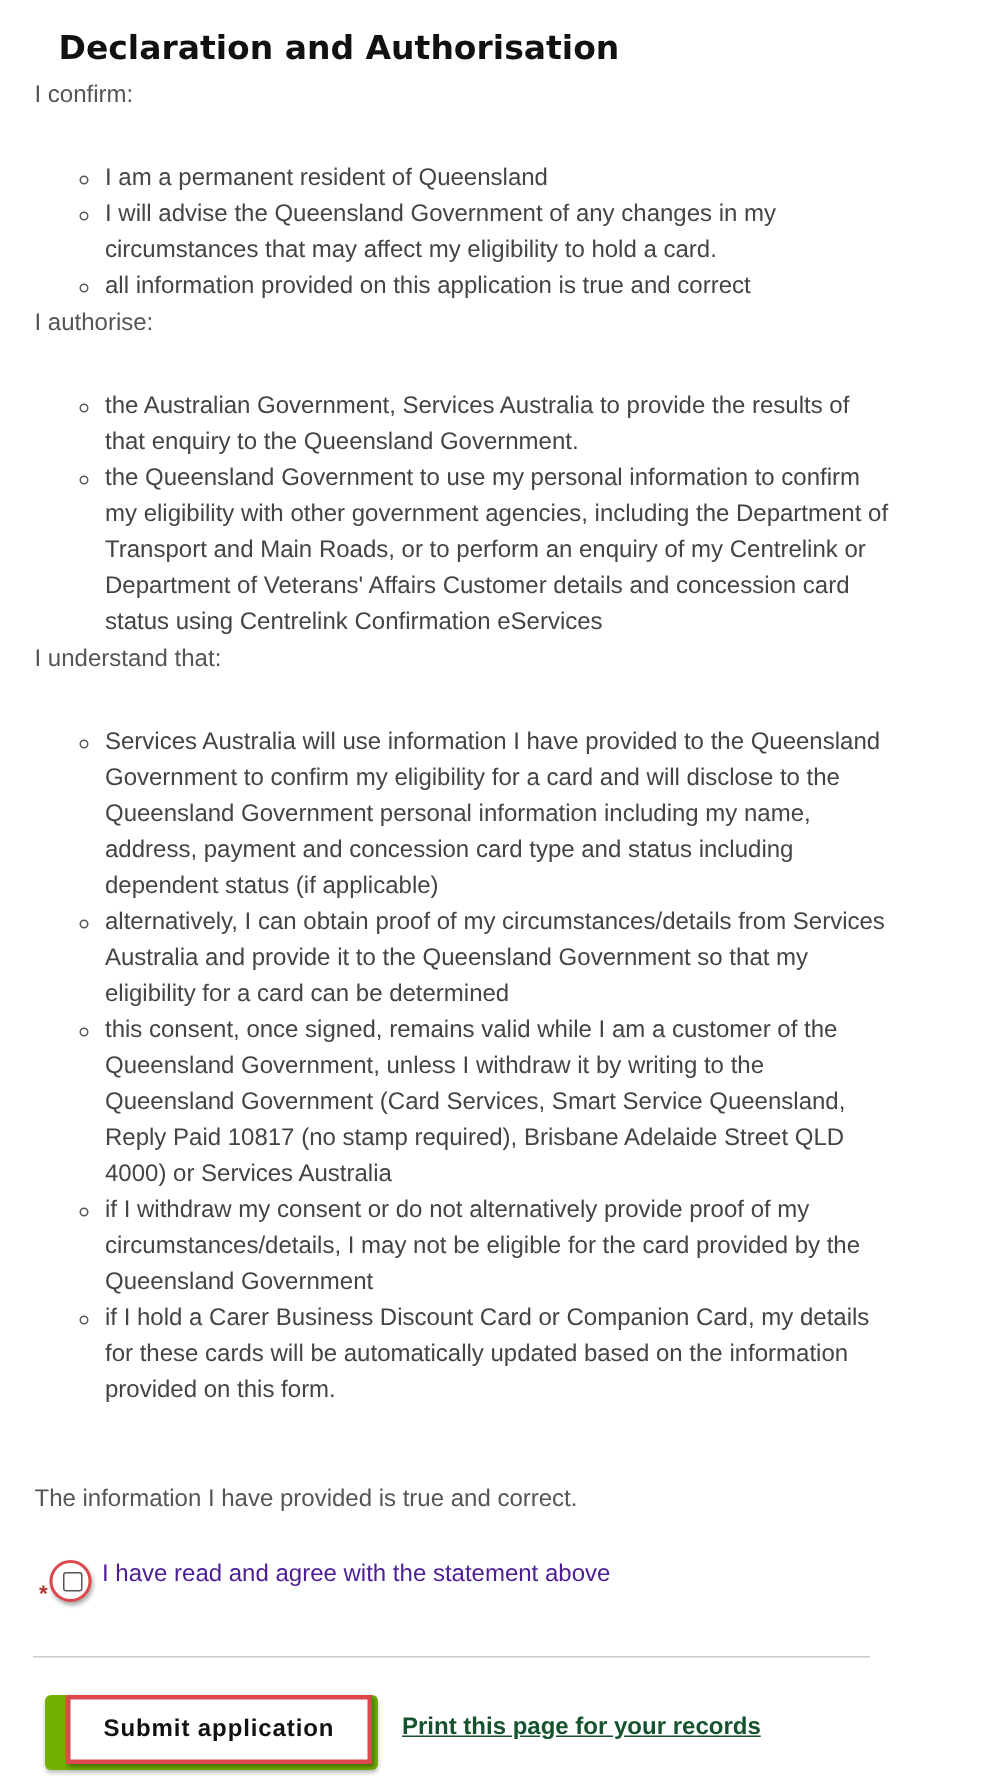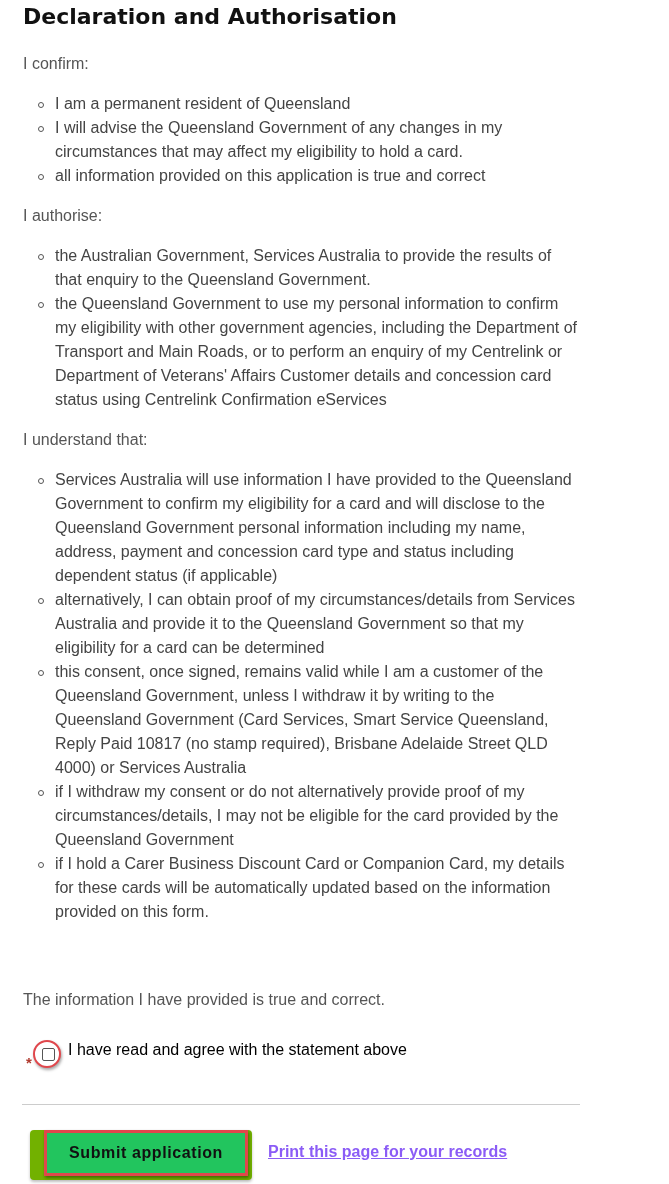--- a/index.html
+++ b/index.html
@@ -1,43 +1,43 @@
 <!DOCTYPE html>
 <html><head>
 <meta charset="utf-8">
 <style>
   html, body { margin: 0; padding: 0; background: #ffffff; }
   body { width: 669px; height: 1184px; position: relative; overflow: hidden;
          font-family: "Liberation Sans", sans-serif; color: #444444; }
-  .title { position: absolute; left: 23px; top: 4px; margin: 0;
+  .title { position: absolute; left: 23px; top: 4px; margin: 16px;
            font-family: "DejaVu Sans", sans-serif; font-weight: bold; font-size: 22px;
            color: #111111; letter-spacing: 0px; }
   .para { position: absolute; left: 23px; font-size: 16px; line-height: 24px; color: #555555; margin: 0; }
-  ul.list { position: absolute; left: 0; margin: 1px; padding: 0; list-style: none; width: 600px; }
+  ul.list { position: absolute; left: 0; margin: 16px; padding: 0; list-style: none; width: 600px; }
   ul.list li { position: relative; padding-left: 54px; font-size: 16px; line-height: 24px; color: #444444; }
   ul.list li::before { content: ""; position: absolute; left: 37px; top: 10px; width: 4px; height: 4px;
                        border: 1px solid #555; border-radius: 50%; }
   ul.list li .txt { display: block; width: 525px; }
   a.italic-link { color: #1a5a96; font-style: italic; text-decoration: underline; }
   .agree-row { position: absolute; left: 26px; top: 1040px; height: 28px; }
   .req { position: absolute; left: 0; top: 14px; color: #b03a2e; font-size: 15px; font-weight: bold; }
   .cb-ring { position: absolute; left: 7px; top: 0px; width: 24px; height: 24px; border-radius: 50%;
              border: 2px solid #e0474c; box-shadow: 1px 2px 3px rgba(0,0,0,0.35); background: #fff; }
   .cb { position: absolute; left: 7px; top: 6px; width: 11px; height: 11px; border: 1px solid #555;
         border-radius: 2px; background: #fff; }
-  .agree-label { position: absolute; left: 42px; top: 1px; font-size: 16px; white-space: nowrap; color: #000000; }
+  .agree-label { position: absolute; left: 42px; top: 1px; font-size: 16px; white-space: nowrap; color: #4c1d95; }
   .divider { position: absolute; left: 22px; top: 1104px; width: 558px; height: 0; border-top: 1px solid #cccccc; }
   .submit-wrap { position: absolute; left: 30px; top: 1130px; width: 222px; height: 50px;
                  background: #72b100; border-radius: 4px; box-shadow: 0 2px 3px rgba(0,0,0,0.25); }
   .submit-btn { position: absolute; left: 14px; top: 0; width: 204px; height: 46px; border: 3px solid #e0474c;
-                box-sizing: border-box; background: #22c55e; box-shadow: 1px 2px 3px rgba(0,0,0,0.4);
+                box-sizing: border-box; background: #ffffff; box-shadow: 1px 2px 3px rgba(0,0,0,0.4);
                 font-family: "Liberation Sans", sans-serif; font-weight: bold; font-size: 16px; color: #111;
                 letter-spacing: 0.6px; cursor: pointer; padding: 0; }
   .print-link { position: absolute; left: 268px; top: 1143px; font-size: 16px; font-weight: bold;
-                color: #8b5cf6; text-decoration: underline; }
+                color: #14532d; text-decoration: underline; }
 </style>
 </head>
 <body>
 
 <h1 class="title">Declaration and Authorisation</h1>
 
 <p class="para" style="top:52px">I confirm:</p>
 <ul class="list" style="top:91px">
   <li>
       <span class="txt">I am a permanent resident of Queensland</span>

